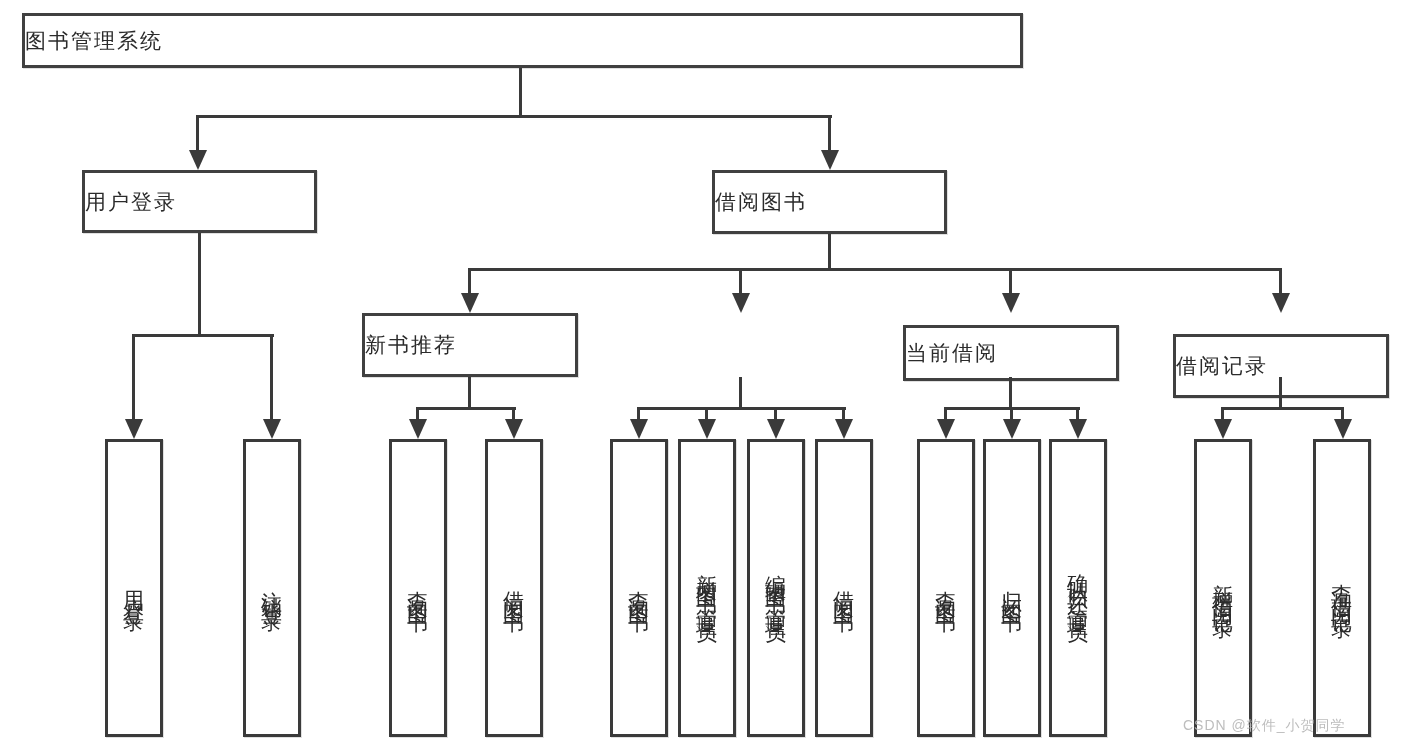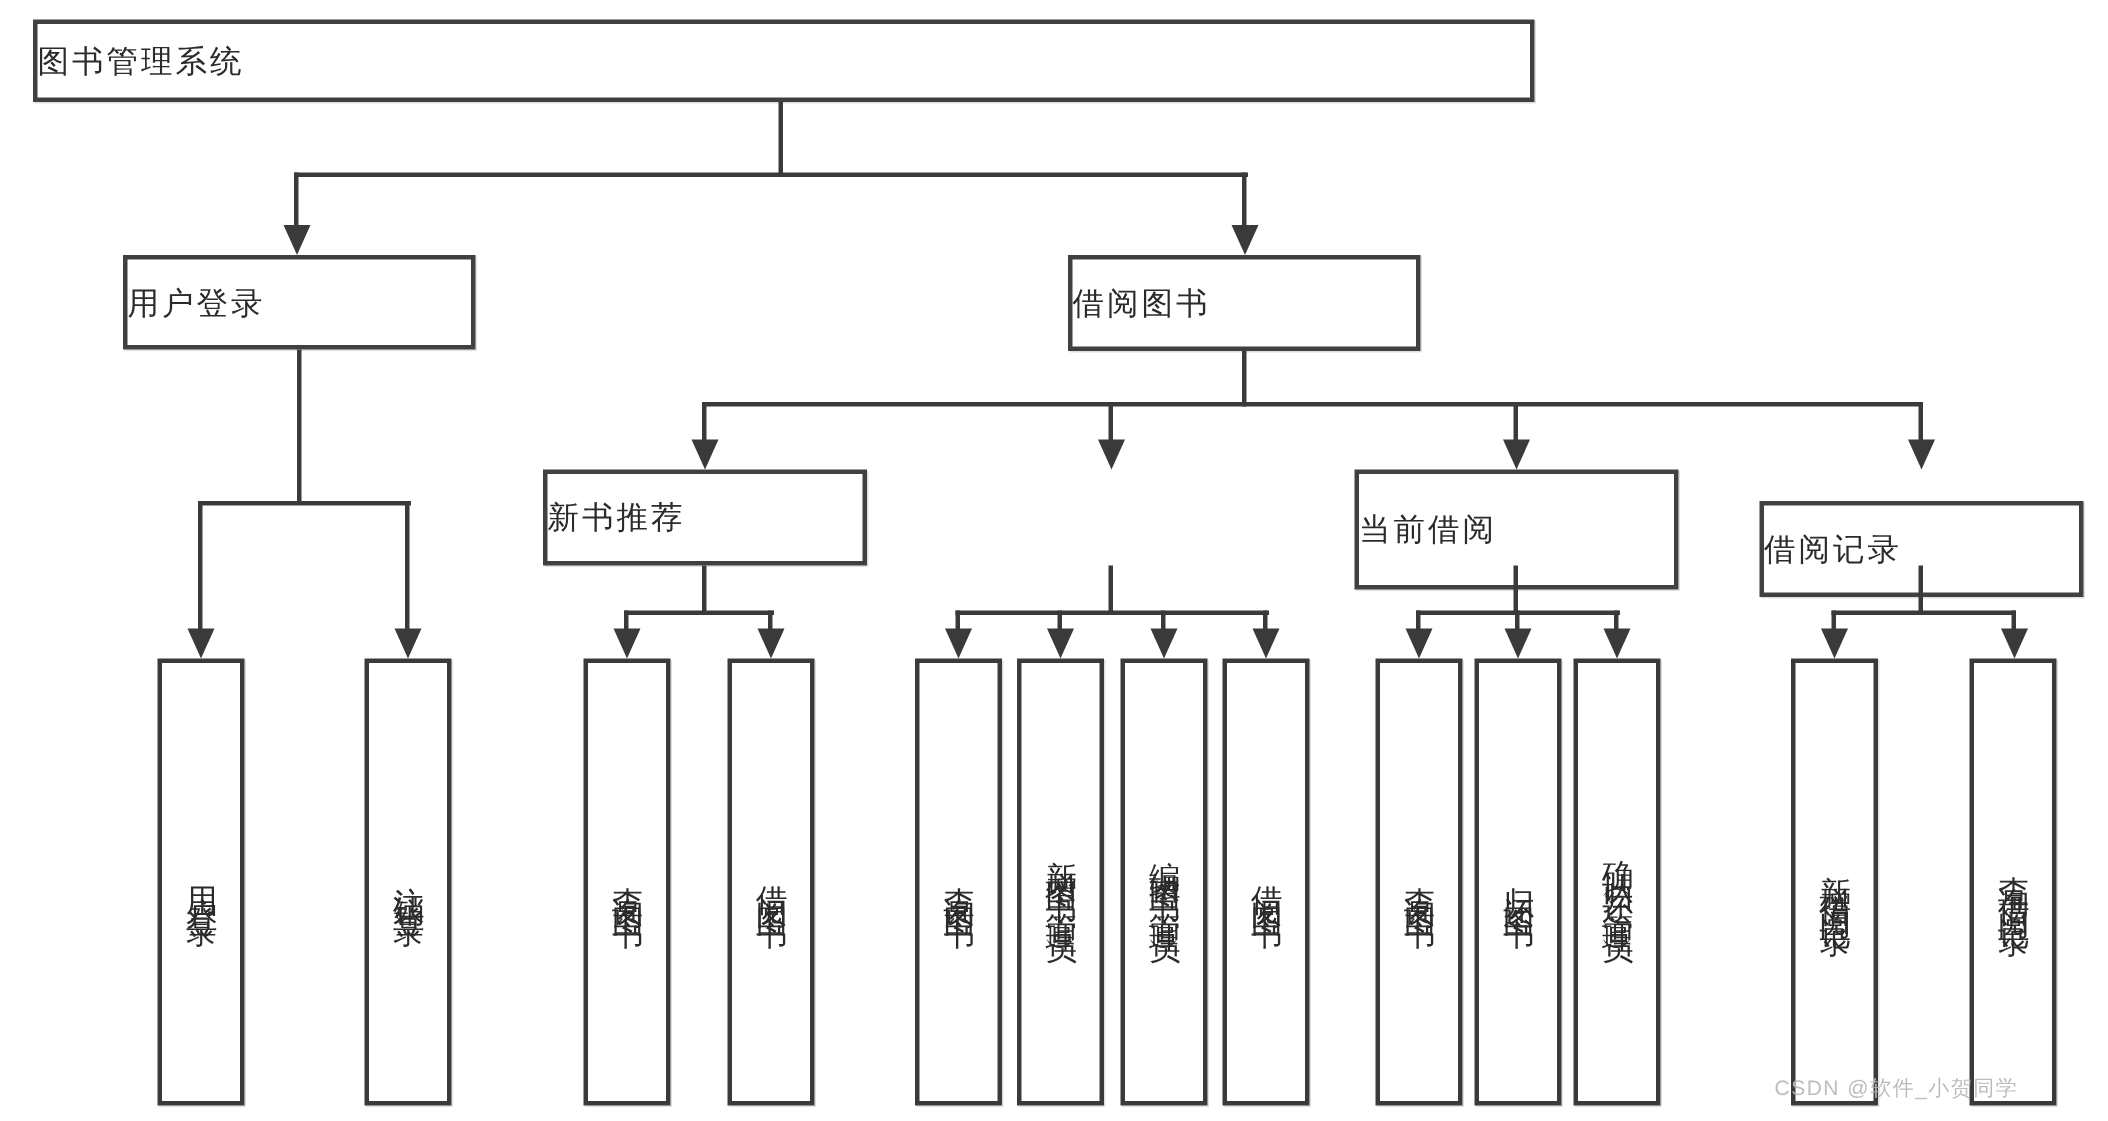--- a/index.html
+++ b/index.html
@@ -104,21 +104,21 @@
   <div class="vline" style="left:739px; top:268px; height:26px;"></div>
   <div class="arrow" style="left:732px; top:293px;"></div>
   <div class="vline" style="left:1009px; top:268px; height:26px;"></div>
   <div class="arrow" style="left:1002px; top:293px;"></div>
   <div class="vline" style="left:1279px; top:268px; height:26px;"></div>
   <div class="arrow" style="left:1272px; top:293px;"></div>
 
   <div class="box" style="left:362px; top:313px; width:216px; height:64px;">
     <span>新书推荐</span>
   </div>
-  <div class="box" style="left:903px; top:313px; width:216px; height:80px;">
+  <div class="box" style="left:903px; top:325px; width:216px; height:56px;">
     <span>当前借阅</span>
   </div>
   <div class="box" style="left:1173px; top:313px; width:216px; height:64px;margin-top:21px;">
     <span>借阅记录</span>
   </div>
 
   <div class="vline" style="left:468px; top:377px; height:33px;"></div>
   <div class="hline" style="left:416px; top:407px; width:100px;"></div>
   <div class="vline" style="left:416px; top:407px; height:13px;"></div>
   <div class="arrow" style="left:409px; top:419px;"></div>

